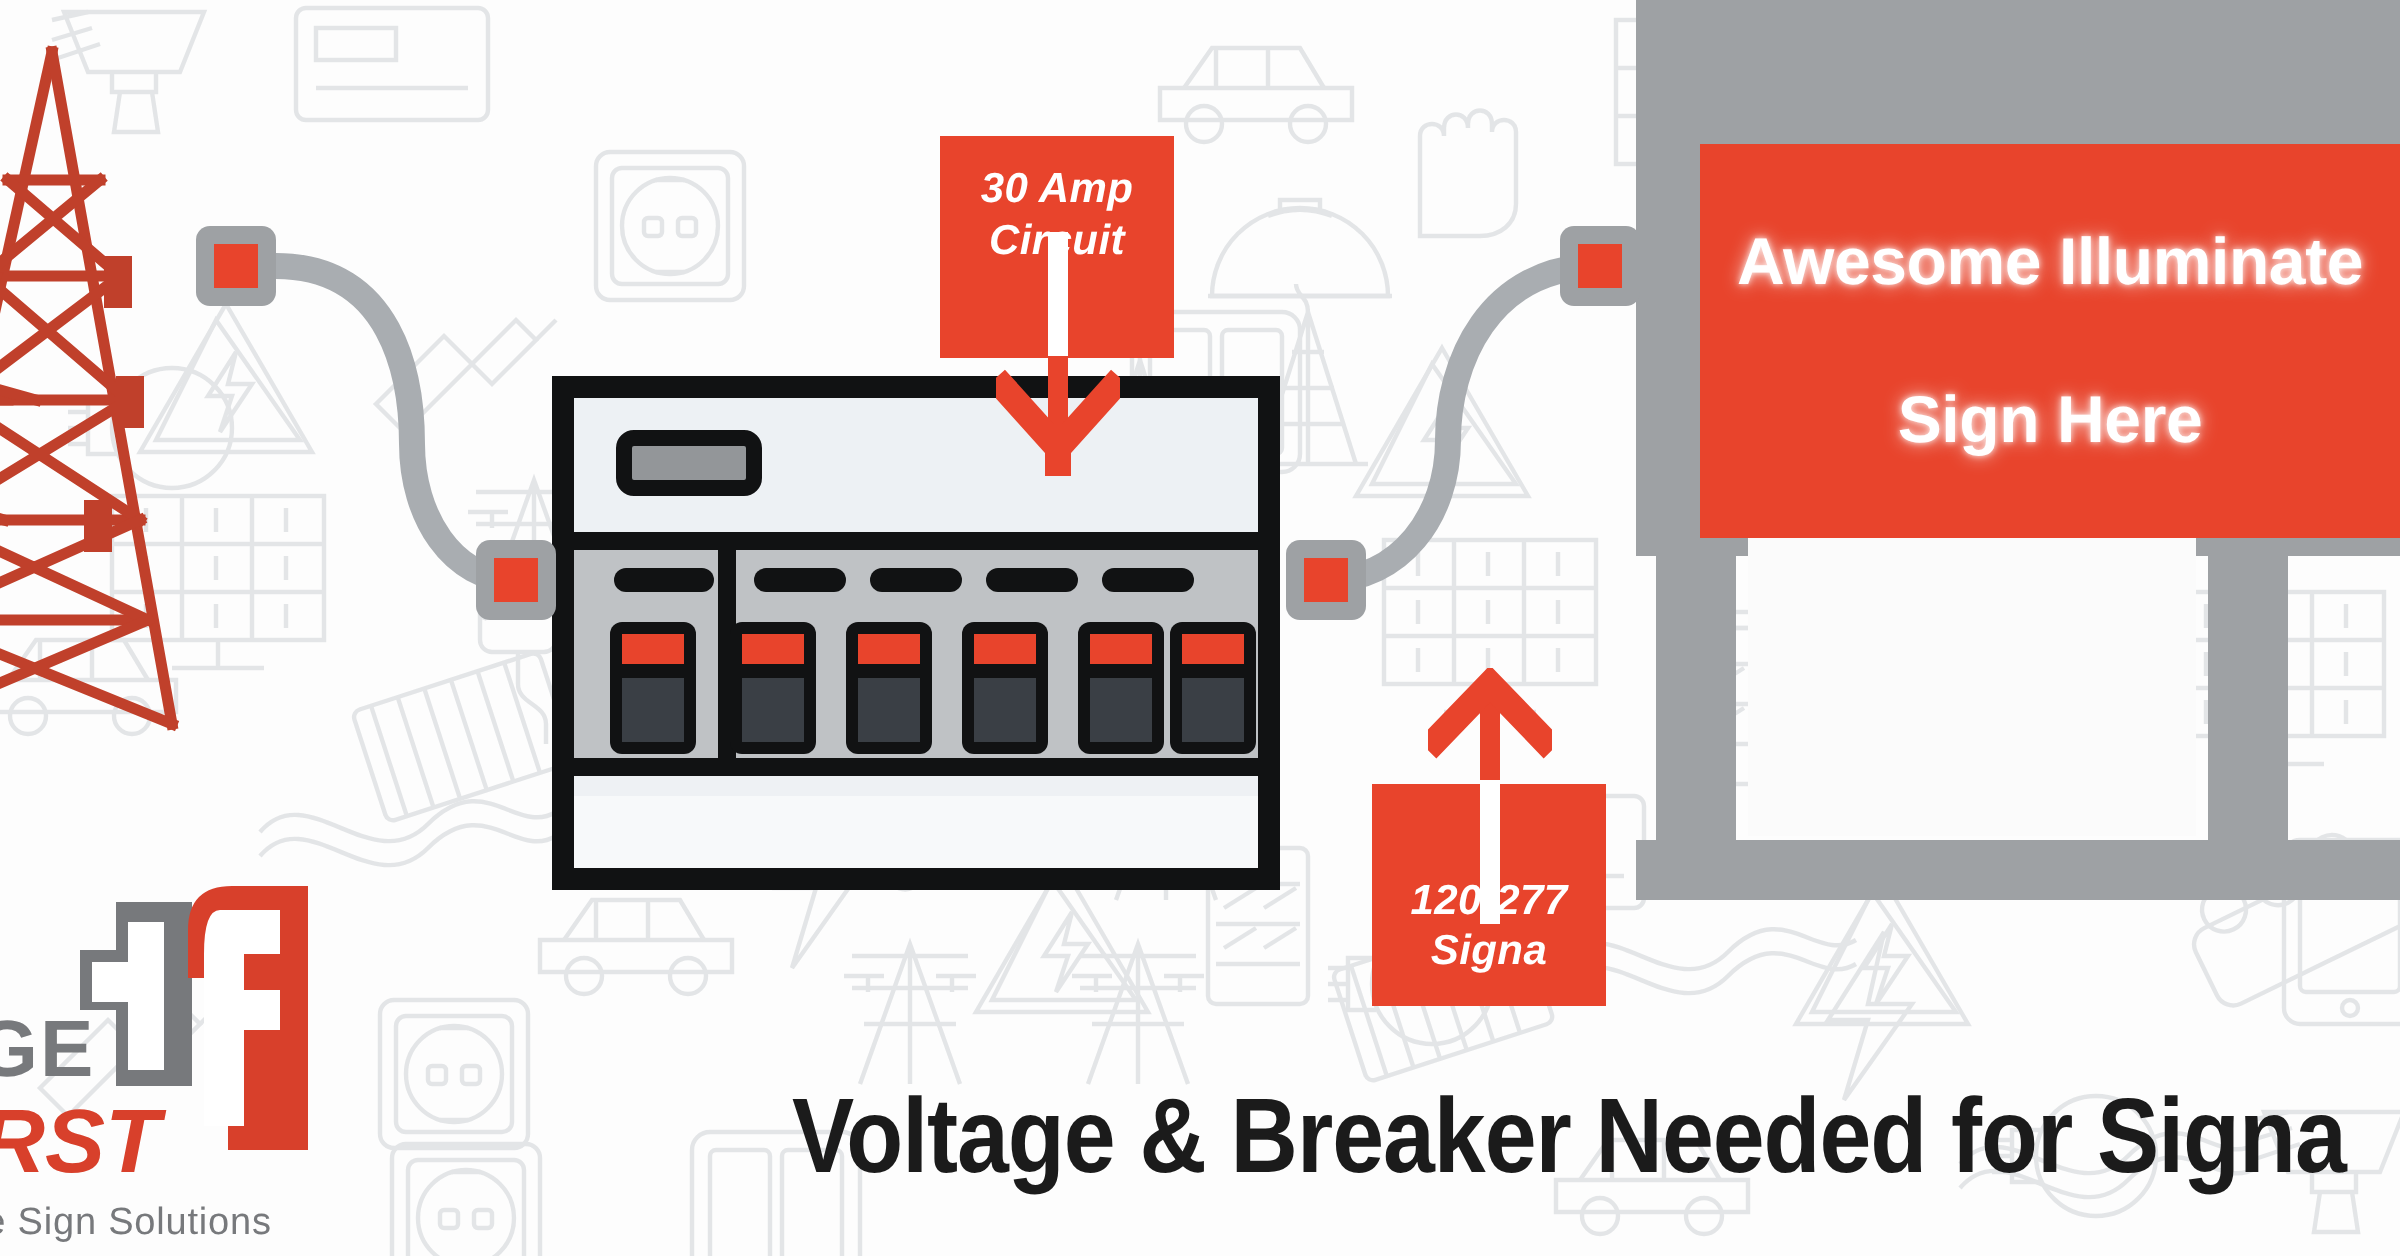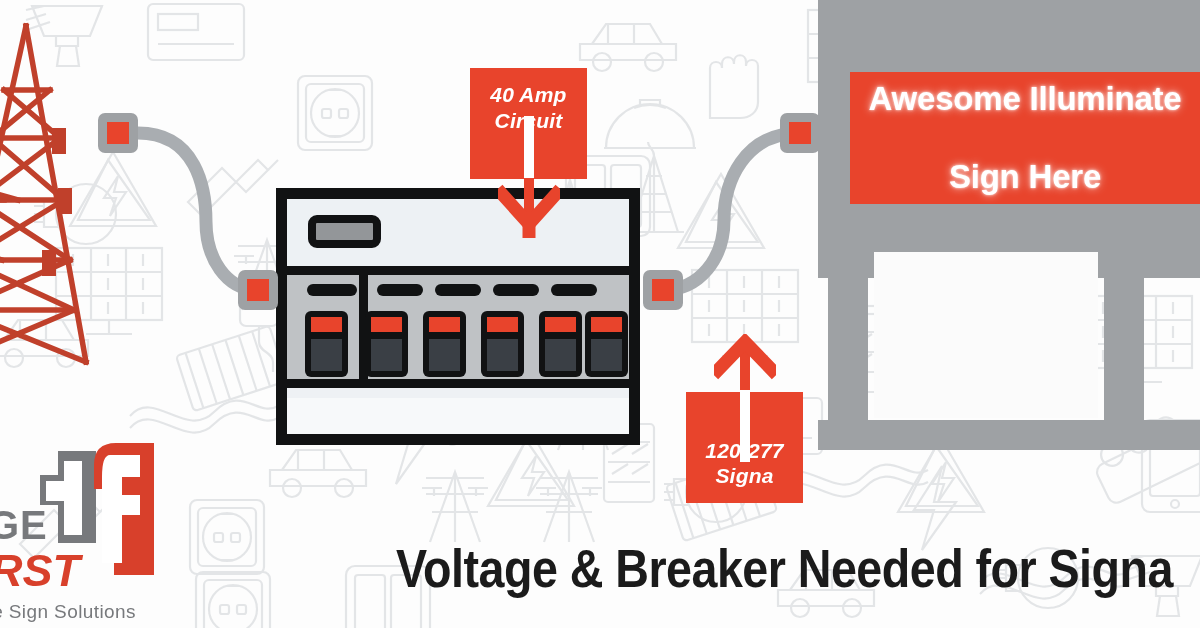--- a/index.html
+++ b/index.html
@@ -33,21 +33,21 @@
 
   
   #building{position:absolute;left:818px;top:0;width:382px;height:450px;}
   #bld-upper{position:absolute;left:0;top:0;width:382px;height:48px;background:#9ea1a4;}
   #bld-awning{position:absolute;left:0;top:48px;width:382px;height:218px;background:#9ea1a4;}
   #bld-wall-l{position:absolute;left:10px;top:248px;width:40px;height:202px;background:#9ea1a4;}
   #bld-wall-r{position:absolute;left:286px;top:248px;width:40px;height:202px;background:#9ea1a4;}
   #bld-base{position:absolute;left:0px;top:248px;width:382px;height:30px;background:#9ea1a4;}
   #bld-bottom{position:absolute;left:0px;top:420px;width:382px;height:30px;background:#9ea1a4;}
   #bld-window{position:absolute;left:56px;top:252px;width:224px;height:166px;background:#fbfbfb;}
-  #sign-panel{position:absolute;left:32px;top:72px;width:350px;height:132px;background:#e8442c;display:flex;flex-direction:column;
+  #sign-panel{position:absolute;left:32px;top:72px;width:350px;height:197px;background:#e8442c;display:flex;flex-direction:column;
               align-items:center;justify-content:center;}
   #sign-panel span{display:block;color:#fff;font-size:33px;font-weight:700;line-height:1.28;white-space:nowrap;
                    text-shadow:0 0 9px rgba(255,255,255,.75),0 0 3px rgba(255,255,255,.85);letter-spacing:-0.2px;}
   #sign-line2{text-align:center;margin-top:36px;}
 
   
   #panel{position:absolute;left:276px;top:188px;width:364px;height:257px;background:#eef1f4;border:11px solid #111213;box-sizing:border-box;}
   #panel-top{position:absolute;left:0;top:0;width:100%;height:67px;background:#edf1f4;}
   #panel-led{position:absolute;left:21px;top:16px;width:73px;height:33px;border:8px solid #111213;border-radius:9px;box-sizing:border-box;background:#939699;}
   #panel-mid{position:absolute;left:0;top:67px;width:100%;height:122px;background:#bfc2c5;border-top:9px solid #111213;border-bottom:9px solid #111213;box-sizing:border-box;}
@@ -388,21 +388,21 @@
     </div>
   <div class="connector" id="conn-br">
       <i></i>
     </div>
   <div class="connector" id="conn-tr">
       <i></i>
     </div>
 
   <div class="callout" id="callout-amp">
     <div class="txt">
-      <div>40 Amp</div>
+      <div>30 Amp</div>
       <div>Circuit</div>
     </div>
   </div>
   <svg class="arrow" style="left:498px;top:116px;" width="62" height="136" viewBox="0 0 62 136" xmlns="http://www.w3.org/2000/svg">
     <path d="M31 0 V108" stroke="#fff" stroke-width="10" fill="none"></path>
     <path d="M31 62 V112" stroke="#e8442c" stroke-width="10" fill="none"></path>
     <path d="M4 78 L31 108 L58 78" stroke="#e8442c" stroke-width="13" fill="none" stroke-linecap="square" stroke-linejoin="miter"></path>
     <path d="M31 96 L31 122" stroke="#e8442c" stroke-width="13" fill="none"></path>
   </svg>
 

